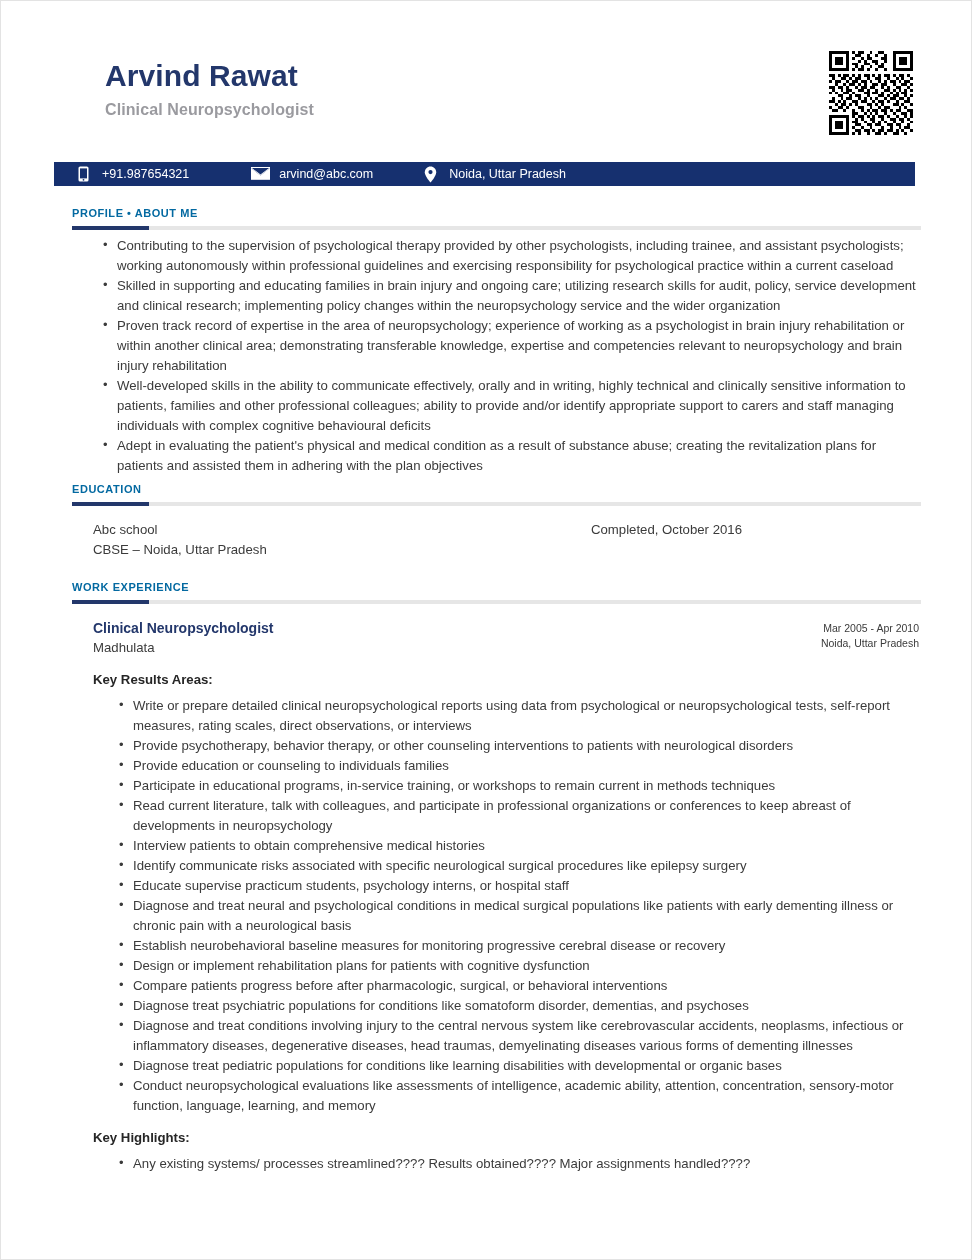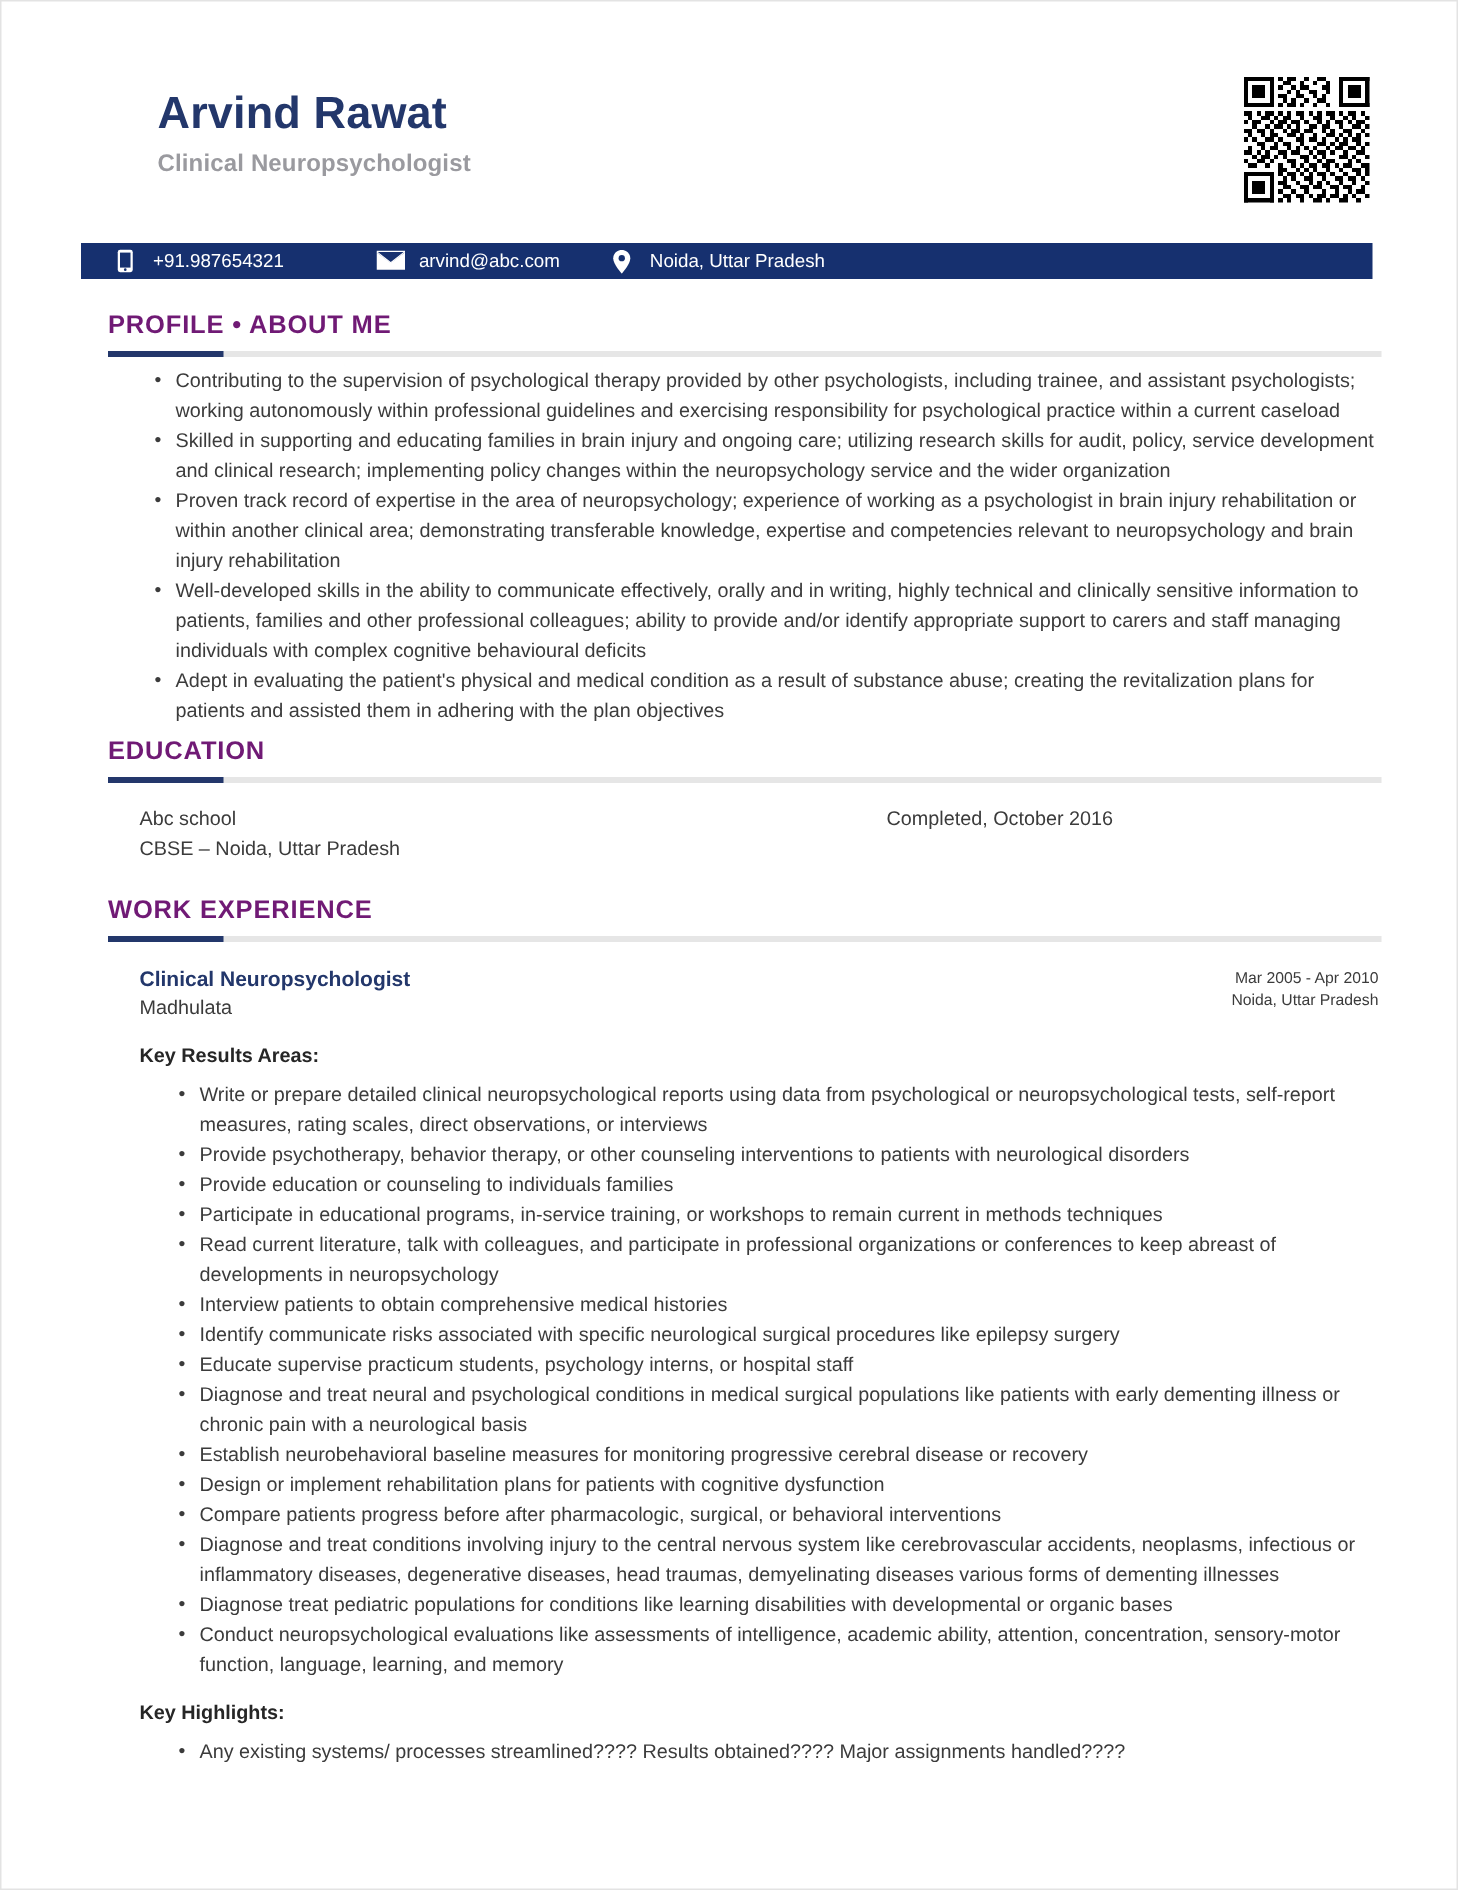--- a/index.html
+++ b/index.html
@@ -79,30 +79,30 @@
   .contact-item .ci-icon {
     width: 26px;
     display: flex;
     align-items: center;
     justify-content: center;
     flex: 0 0 26px;
   }
   .contact-item .ci-icon svg { display: block; }
   .contact-item .ci-text { padding-left: 6px; }
   .ci-phone  { margin-right: 58px; }
-  .ci-email  { margin-right: 28px; }
+  .ci-email  { margin-right: 44px; }
 
   
   .body-area { padding: 0 52px 0 71px; }
 
   .section { margin-top: 0; }
   .section-head {
-    font-size: 17px;
+    font-size: 11px;
     font-weight: bold;
-    color: #701a75;
+    color: #0369a1;
     letter-spacing: 0.55px;
     text-transform: uppercase;
   }
   .rule {
     position: relative;
     height: 4px;
     background: #e6e6e6;
     margin-top: 7px;
     width: 849px;
   }
@@ -538,20 +538,21 @@
           <li>Provide education or counseling to individuals families</li>
           <li>Participate in educational programs, in-service training, or workshops to remain current in methods techniques</li>
           <li>Read current literature, talk with colleagues, and participate in professional organizations or conferences to keep abreast of developments in neuropsychology</li>
           <li>Interview patients to obtain comprehensive medical histories</li>
           <li>Identify communicate risks associated with specific neurological surgical procedures like epilepsy surgery</li>
           <li>Educate supervise practicum students, psychology interns, or hospital staff</li>
           <li>Diagnose and treat neural and psychological conditions in medical surgical populations like patients with early dementing illness or chronic pain with a neurological basis</li>
           <li>Establish neurobehavioral baseline measures for monitoring progressive cerebral disease or recovery</li>
           <li>Design or implement rehabilitation plans for patients with cognitive dysfunction</li>
           <li>Compare patients progress before after pharmacologic, surgical, or behavioral interventions</li>
+          <li>Diagnose treat psychiatric populations for conditions like somatoform disorder, dementias, and psychoses</li>
           <li>Diagnose and treat conditions involving injury to the central nervous system like cerebrovascular accidents, neoplasms, infectious or inflammatory diseases, degenerative diseases, head traumas, demyelinating diseases various forms of dementing illnesses</li>
           <li>Diagnose treat pediatric populations for conditions like learning disabilities with developmental or organic bases</li>
           <li>Conduct neuropsychological evaluations like assessments of intelligence, academic ability, attention, concentration, sensory-motor function, language, learning, and memory</li>
         </ul>
 
         <div class="subhead">Key Highlights:</div>
         <ul class="bullets hl-list">
           <li>Any existing systems/ processes streamlined???? Results obtained???? Major assignments handled????</li>
         </ul>
       </div>

